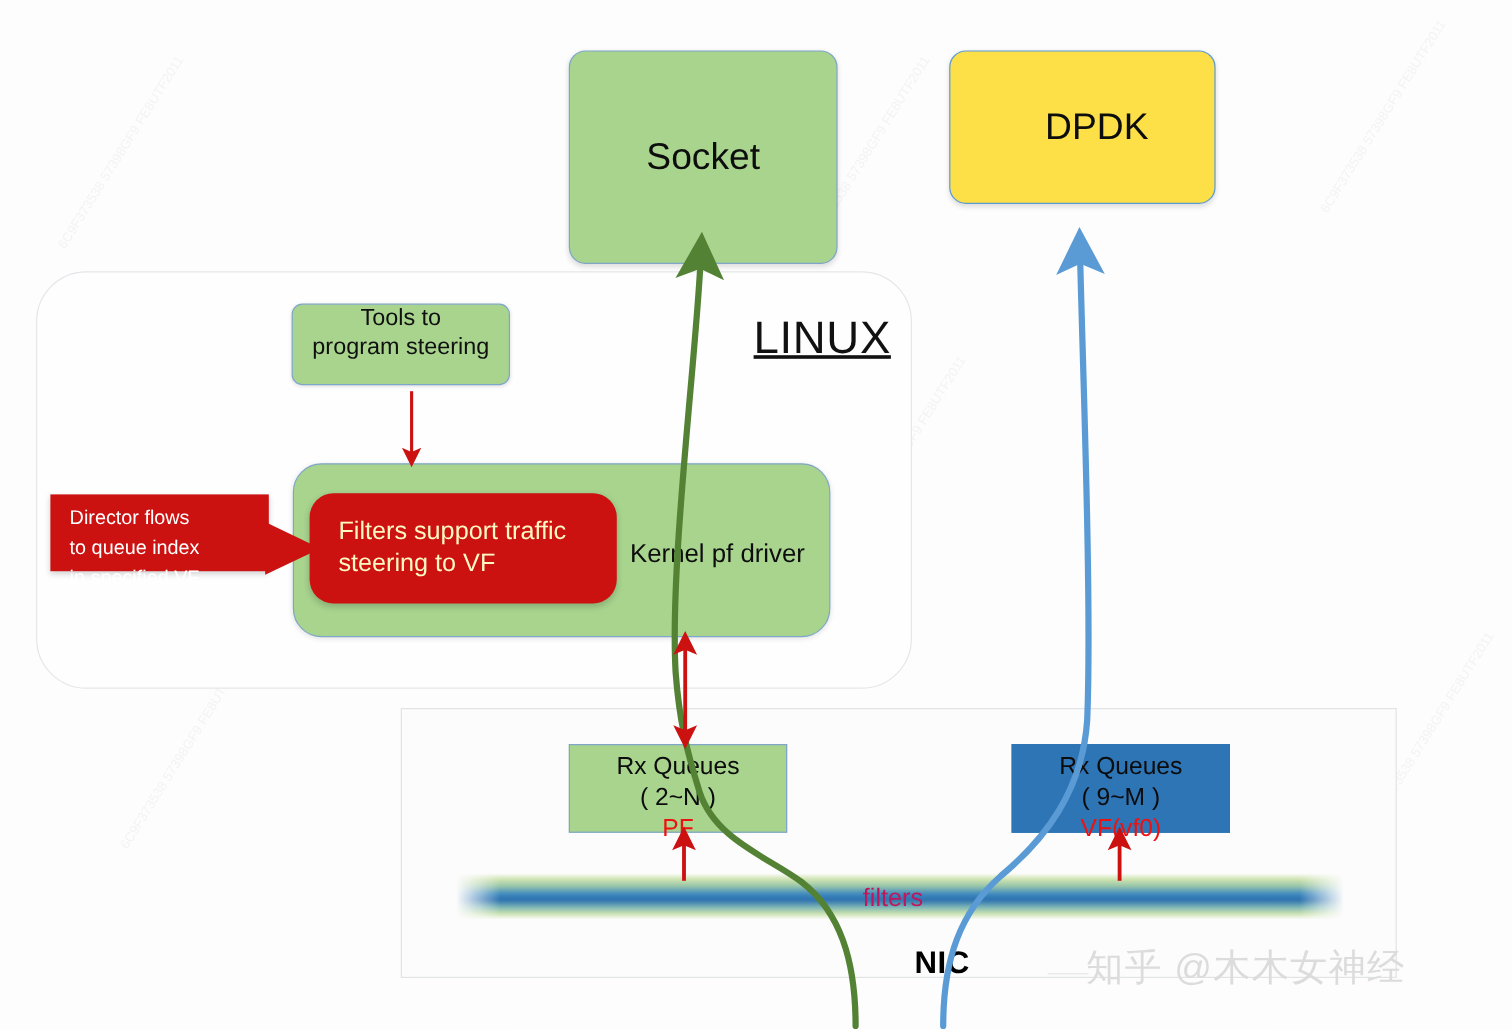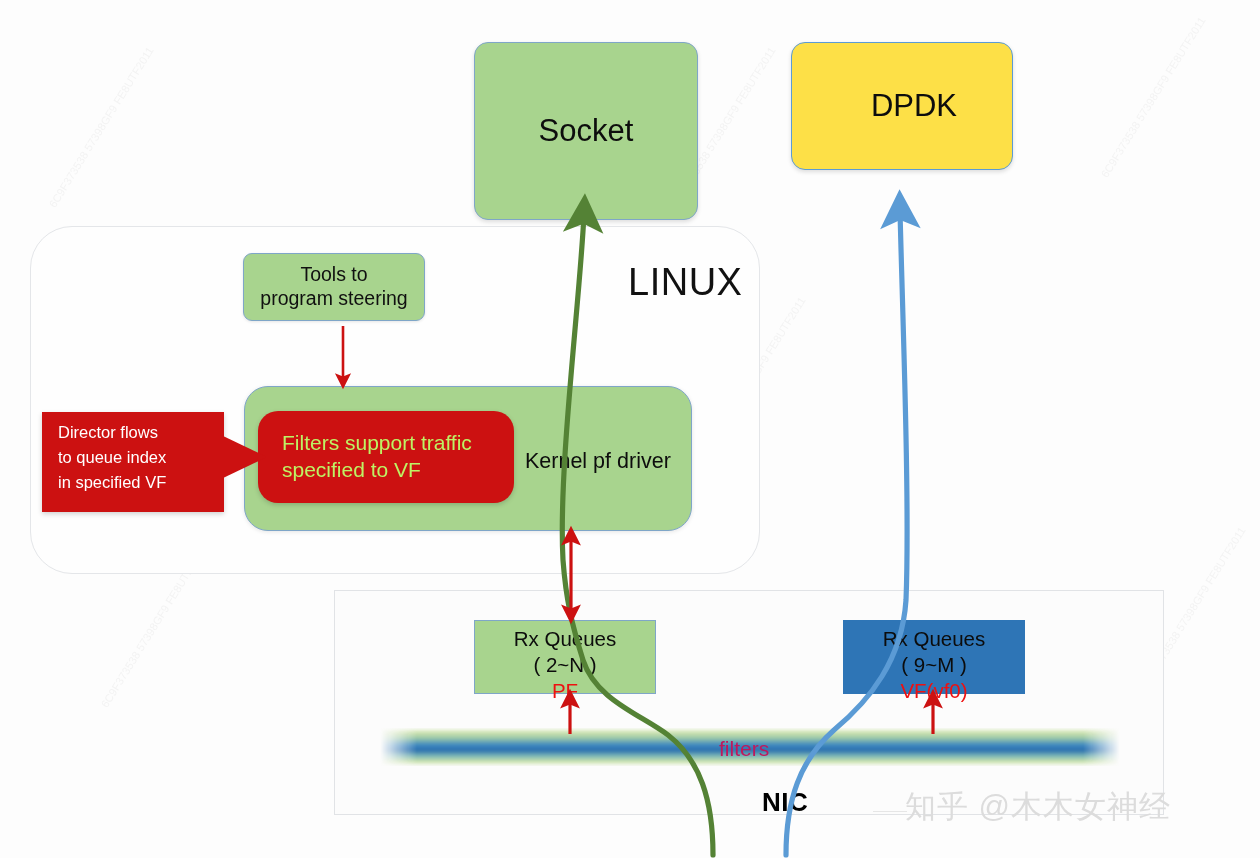--- a/index.html
+++ b/index.html
@@ -48,30 +48,31 @@
     border: 1px solid #e4e6e9;
     border-radius: 42px;
     background: #fefefe;
   }
   .linux-label {
     left: 628px; top: 261px;
     font-size: 38px;
     letter-spacing: 0.5px;
     color: #111;
     font-weight: 300;
+    text-decoration: underline;
   }
 
   
   .tools-box {
     left: 243px; top: 253px; width: 182px; height: 68px;
     background: #a8d48e;
     border: 1.3px solid #7fa6c8;
     border-radius: 9px;
     display: flex;
-    align-items: center;
+    align-items: flex-start;
     justify-content: center;
     text-align: center;
     font-size: 19.5px;
     line-height: 1.22;
     color: #101010;
     box-shadow: 0 1px 3px rgba(0,0,0,0.10);
   }
 
   
   .kernel-box {
@@ -92,27 +93,27 @@
   .filters-pill {
     left: 258px; top: 411px; width: 256px; height: 92px;
     background: #cc1111;
     border-radius: 20px;
     display: flex;
     align-items: center;
     justify-content: flex-start;
     padding-left: 24px;
     font-size: 21px;
     line-height: 1.28;
-    color: #bef264;
+    color: #fef9c3;
     box-shadow: 0 2px 5px rgba(0,0,0,0.18);
   }
 
   
   .callout {
-    left: 42px; top: 412px; width: 182px; height: 100px;
+    left: 42px; top: 412px; width: 182px; height: 64px;
     background: #cc1111;
     color: #ffffff;
     font-size: 16.5px;
     line-height: 1.53;
     padding: 8px 0 0 16px;
     box-shadow: 0 2px 5px rgba(0,0,0,0.18);
   }
   .callout-tail {
     left: 221px; top: 435px;
     width: 0; height: 0;
@@ -256,21 +257,21 @@
       <div>program steering</div>
     </div>
   </div>
 
   <div class="abs kernel-box"></div>
   <div class="abs kernel-label">Kernel pf driver</div>
 
   <div class="abs filters-pill">
     <div>
       <div>Filters support traffic</div>
-      <div>specified to VF</div>
+      <div>steering to VF</div>
     </div>
   </div>
 
   <div class="abs callout">
     <div>Director flows</div>
     <div>to queue index</div>
     <div>in specified VF</div>
   </div>
   <div class="abs callout-tail"></div>
 

